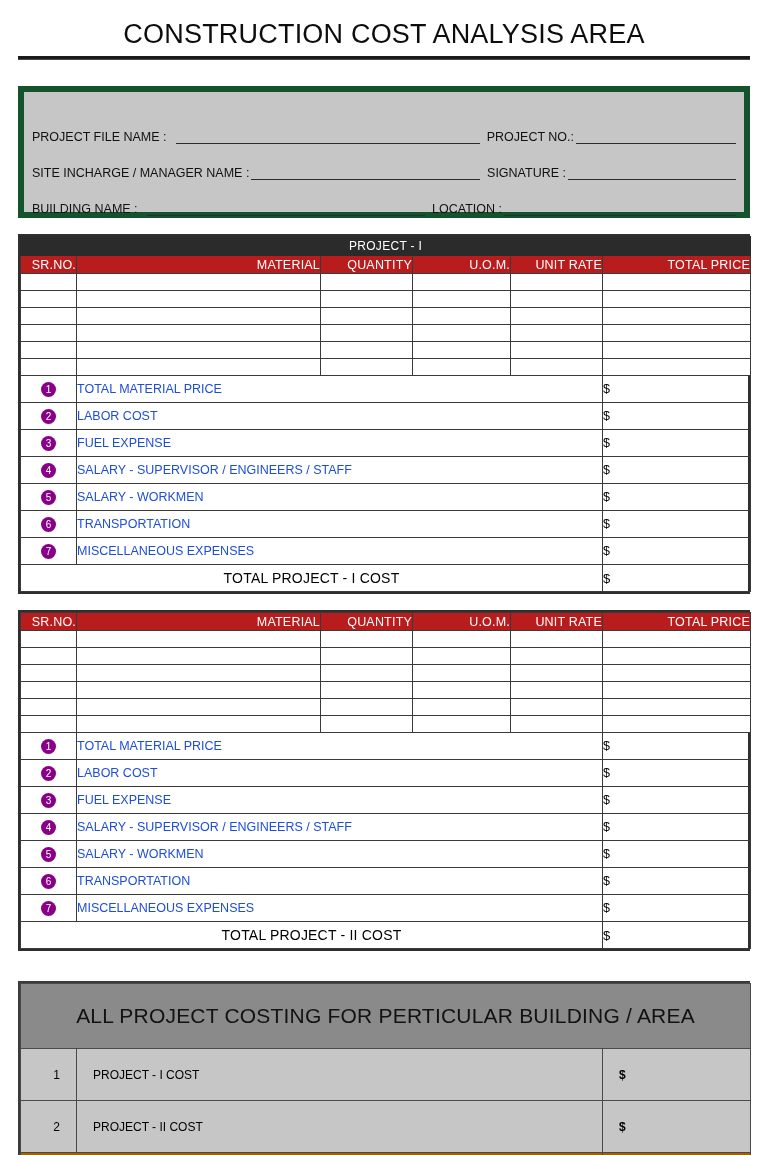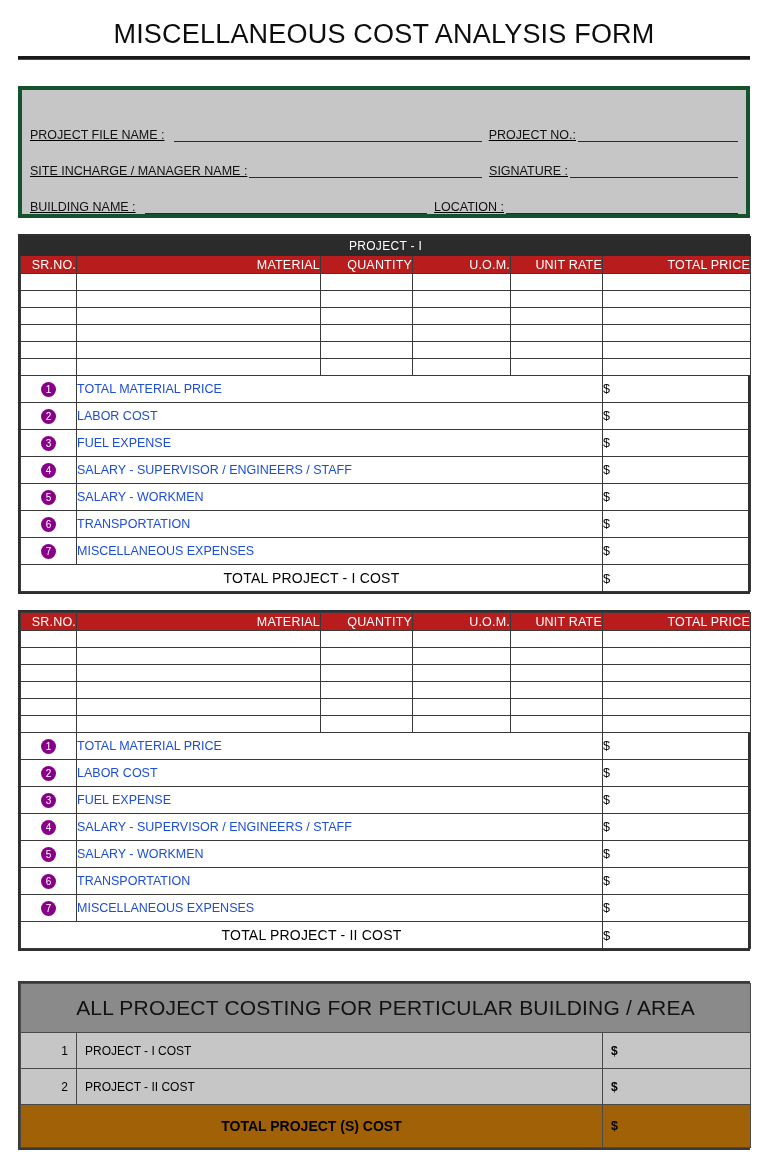--- a/index.html
+++ b/index.html
@@ -39,25 +39,24 @@
     margin-top: 8px;
     height: 0;
     border-top: 3px solid #1a1a1a;
     border-bottom: 1px solid #4a4a4a;
   }
 
   
   .info-box {
     margin-top: 26px;
     background: #c6c6c6;
-    border: 4px solid #14532d;
+    border: 6px solid #14532d;
     box-sizing: border-box;
     height: 132px;
     padding: 16px 8px 10px 8px;
-    text-decoration: underline;
   }
   .info-row {
     display: flex;
     align-items: flex-end;
     height: 36px;
     font-size: 12.5px;
     white-space: nowrap;
   }
   .info-label {
     font-size: 12.5px;
@@ -173,21 +172,21 @@
     border: 2px solid #3a3a3a;
     box-sizing: border-box;
   }
   table.summary {
     border-collapse: collapse;
     width: 100%;
     table-layout: fixed;
   }
   table.summary td {
     border: 1px solid #4a4a4a;
-    padding: 8px;
+    padding: 16px;
   }
   col.s-num  { width: 56px; }
   col.s-desc { width: 526px; }
   col.s-amt  { width: 148px; }
   .sum-title {
     background: #8a8a8a;
     text-align: center;
     font-size: 21px;
     height: 32px;
     color: #121212;
@@ -222,21 +221,21 @@
     font-weight: bold;
     font-size: 14px;
   }
 </style>
 </head>
 <body>
 
 <div class="page">
 
   <div class="title-wrap">
-    <div class="form-title">MISCELLANEOUS COST ANALYSIS FORM</div>
+    <div class="form-title">CONSTRUCTION COST ANALYSIS AREA</div>
     <div class="title-rule"></div>
   </div>
 
   <div class="info-box">
     <div class="info-row">
       <span class="info-label">PROJECT FILE NAME :</span>
       <span class="gap"></span>
       <span class="info-line fill"></span>
       <span class="gap"></span>
       <span class="info-label">PROJECT NO.:</span>

